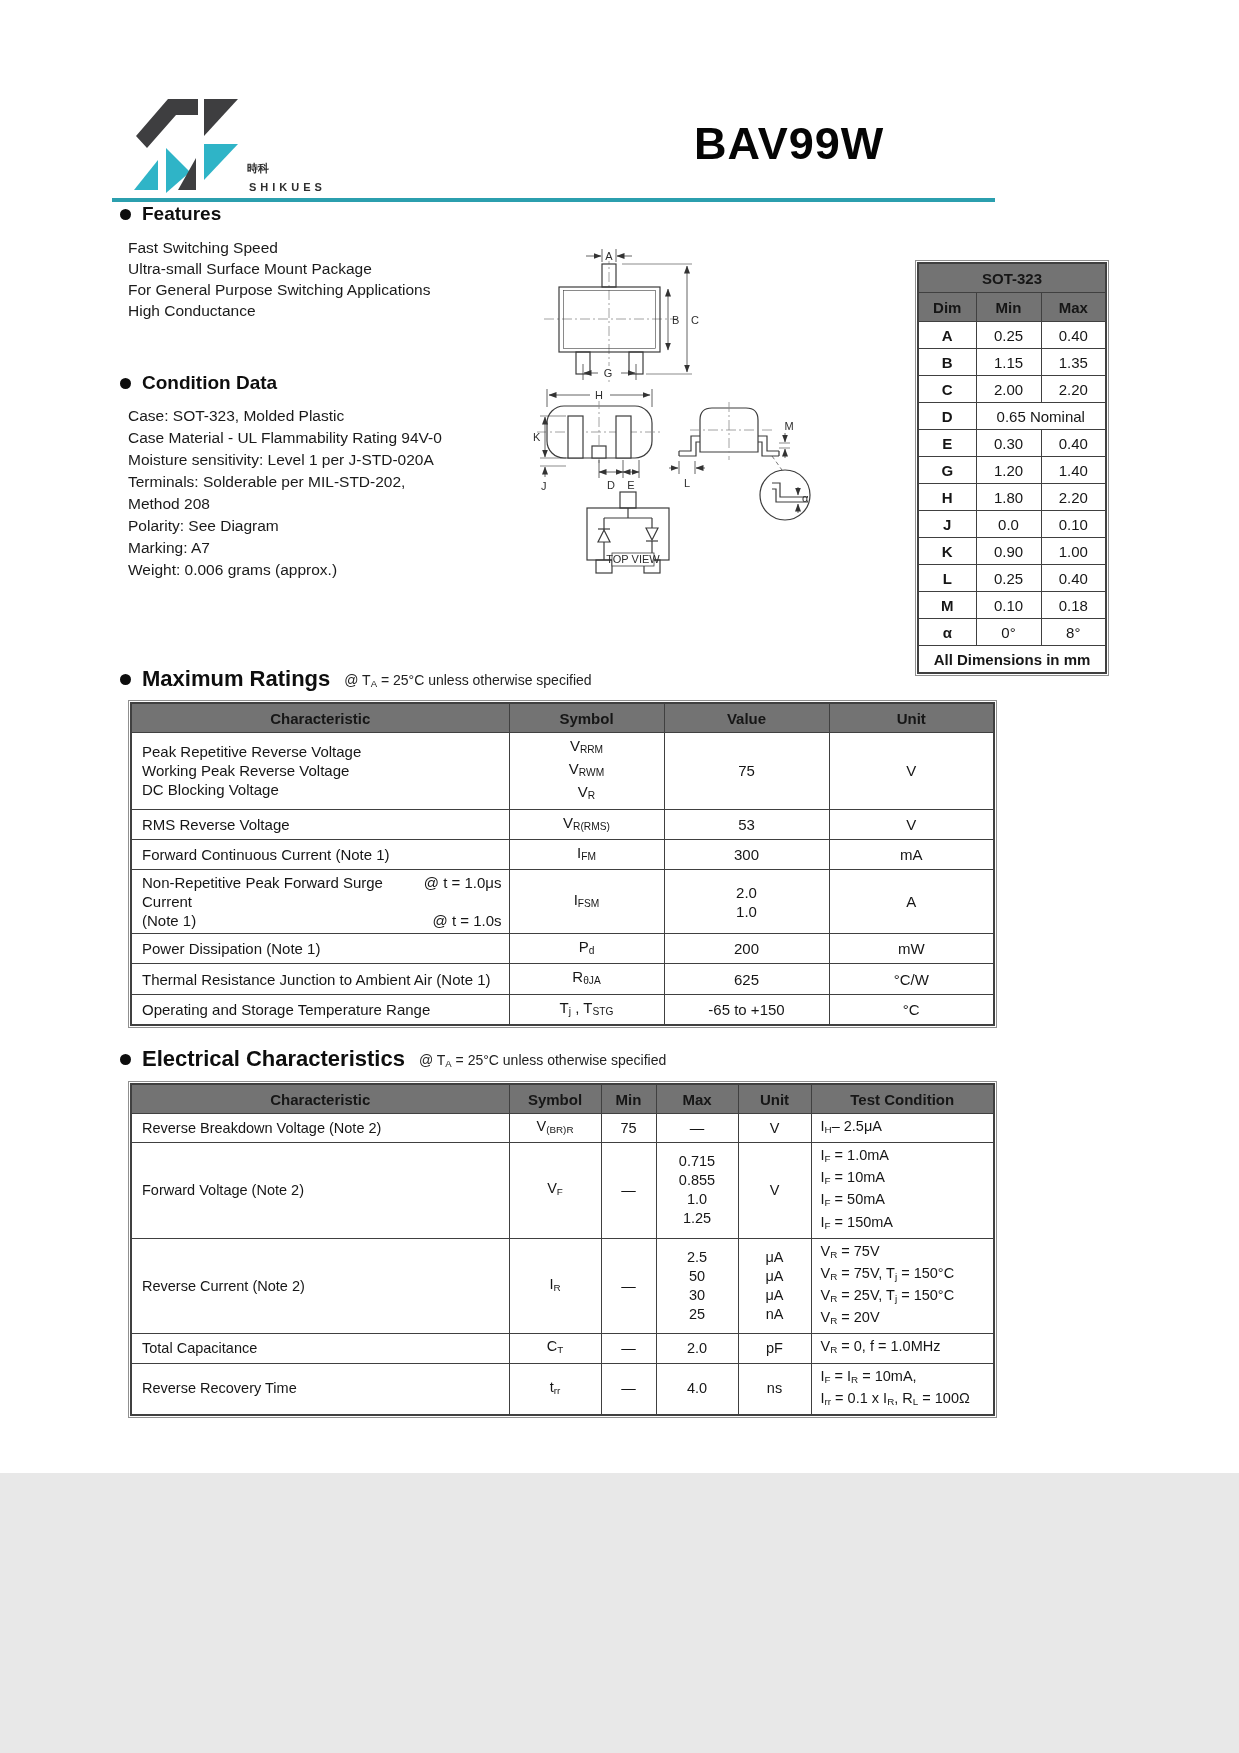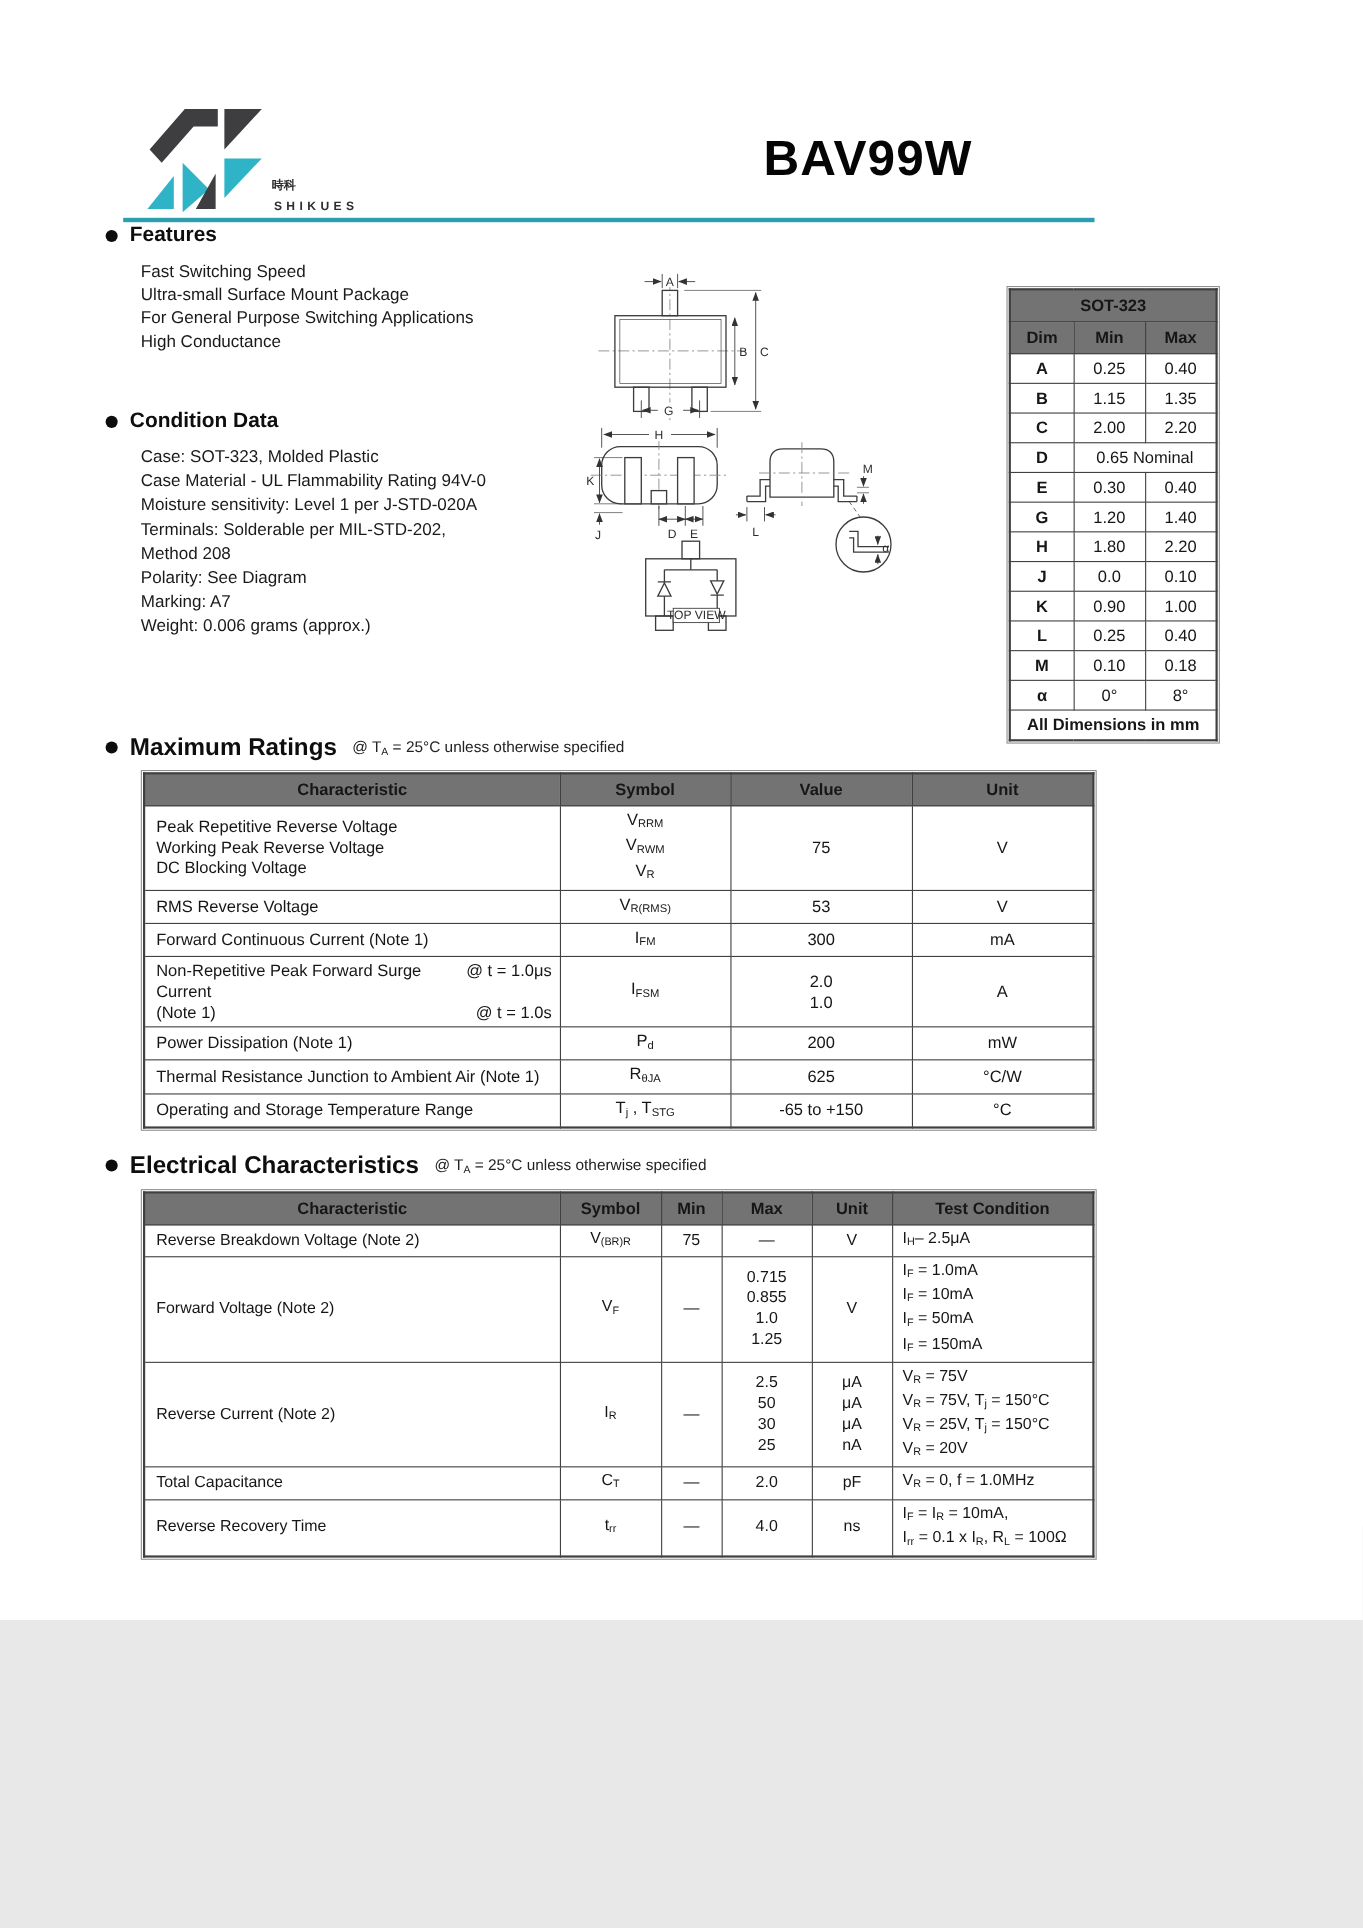--- a/index.html
+++ b/index.html
@@ -1,21 +1,21 @@
 <!DOCTYPE html>
 <html><head>
 <meta charset="utf-8">
 <style>
   html,body{margin:0;padding:0;background:#e8e8e8;}
   .page{position:relative;width:1239px;height:1473px;background:#ffffff;
         font-family:"Liberation Sans","DejaVu Sans",sans-serif;color:#1c1c1c;overflow:hidden;margin:0 auto;}
   .abs{position:absolute;}
   .rule{position:absolute;background:#2b9fae;}
   .part-number{position:absolute;left:646px;top:118px;font-size:45px;font-weight:700;color:#050505;letter-spacing:1px;margin-left:48px;}
-  .sec{position:absolute;left:96px;display:flex;align-items:center;}
+  .sec{position:absolute;left:120px;display:flex;align-items:center;}
   .bullet{width:11px;height:11px;border-radius:50%;background:#0d0d0d;flex:none;margin-right:11px;}
   .sec-title{font-weight:700;color:#0e0e0e;}
   .sec-big .sec-title{font-size:22px;}
   .sec-small .sec-title{font-size:19px;}
   .sec-cond{font-size:14px;color:#222;margin-left:14px;padding-top:3px;}
   .txt-list{position:absolute;left:128px;font-size:15.5px;color:#1a1a1a;}
   .feat-list div{line-height:21px;}
   .mech-list div{line-height:22px;}
   .sub{font-size:68%;vertical-align:-0.22em;}
   table.dtable{position:absolute;border-collapse:collapse;table-layout:fixed;background:#fff;

